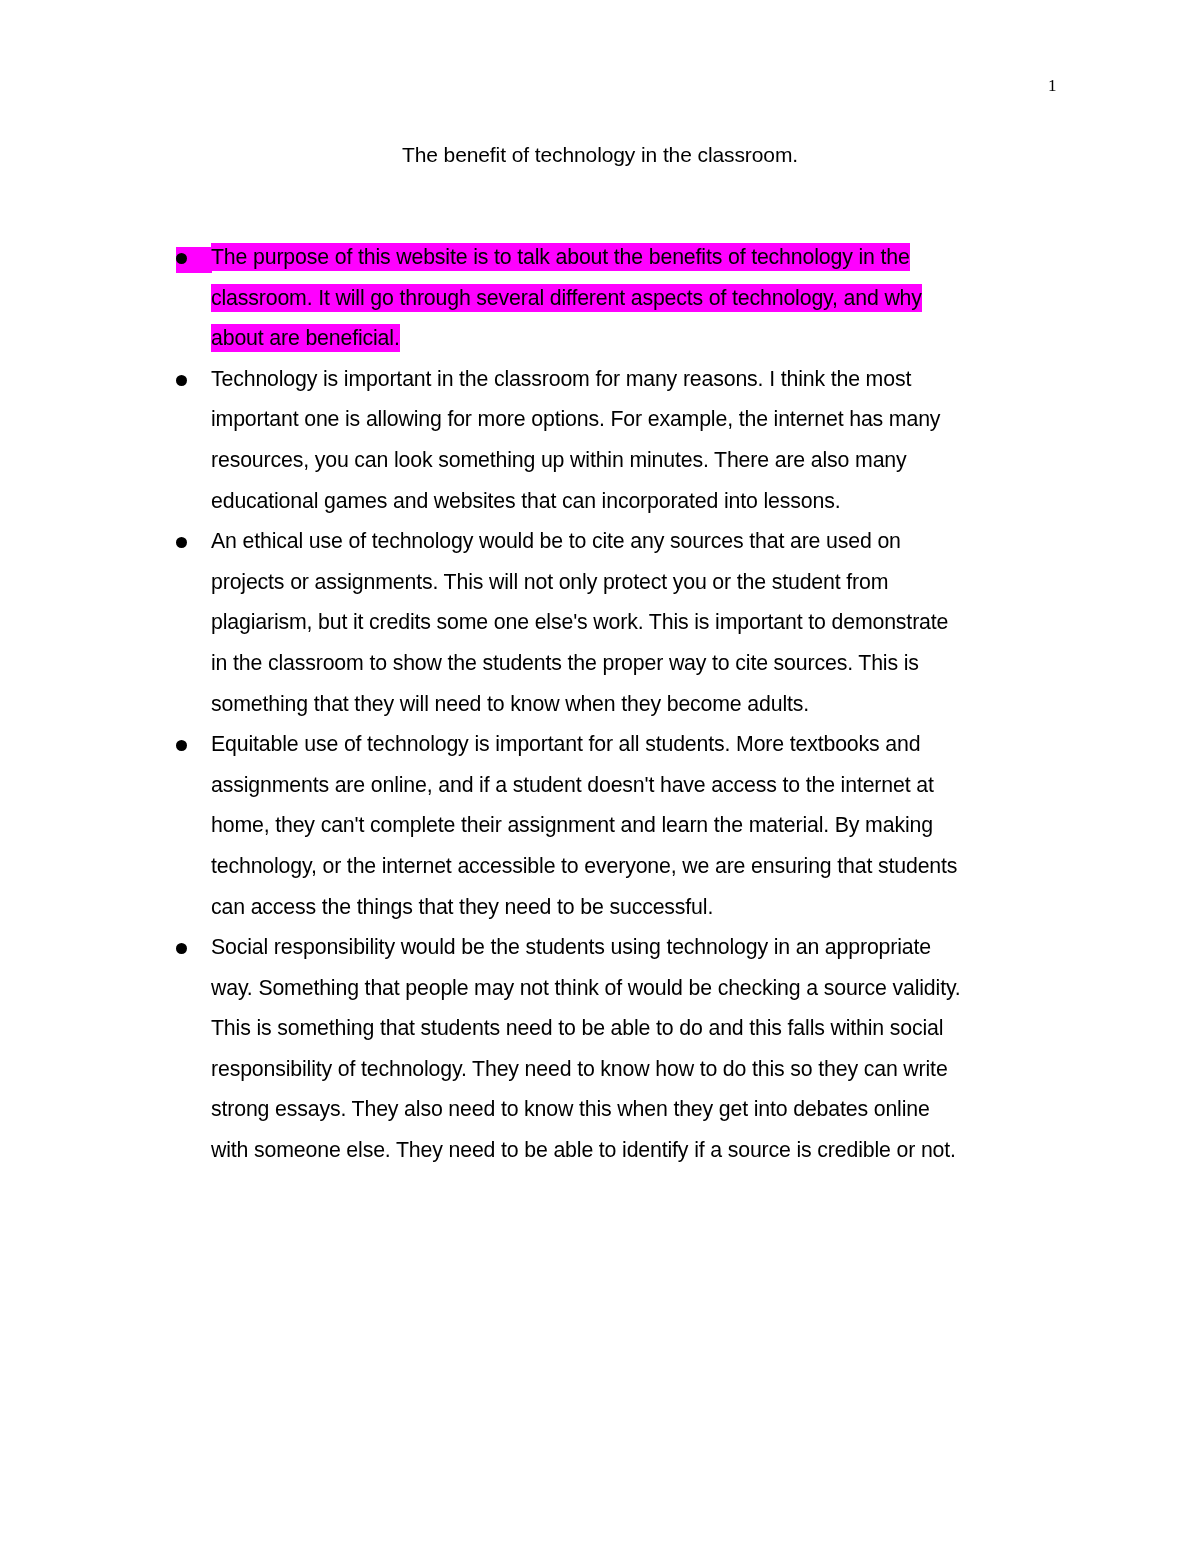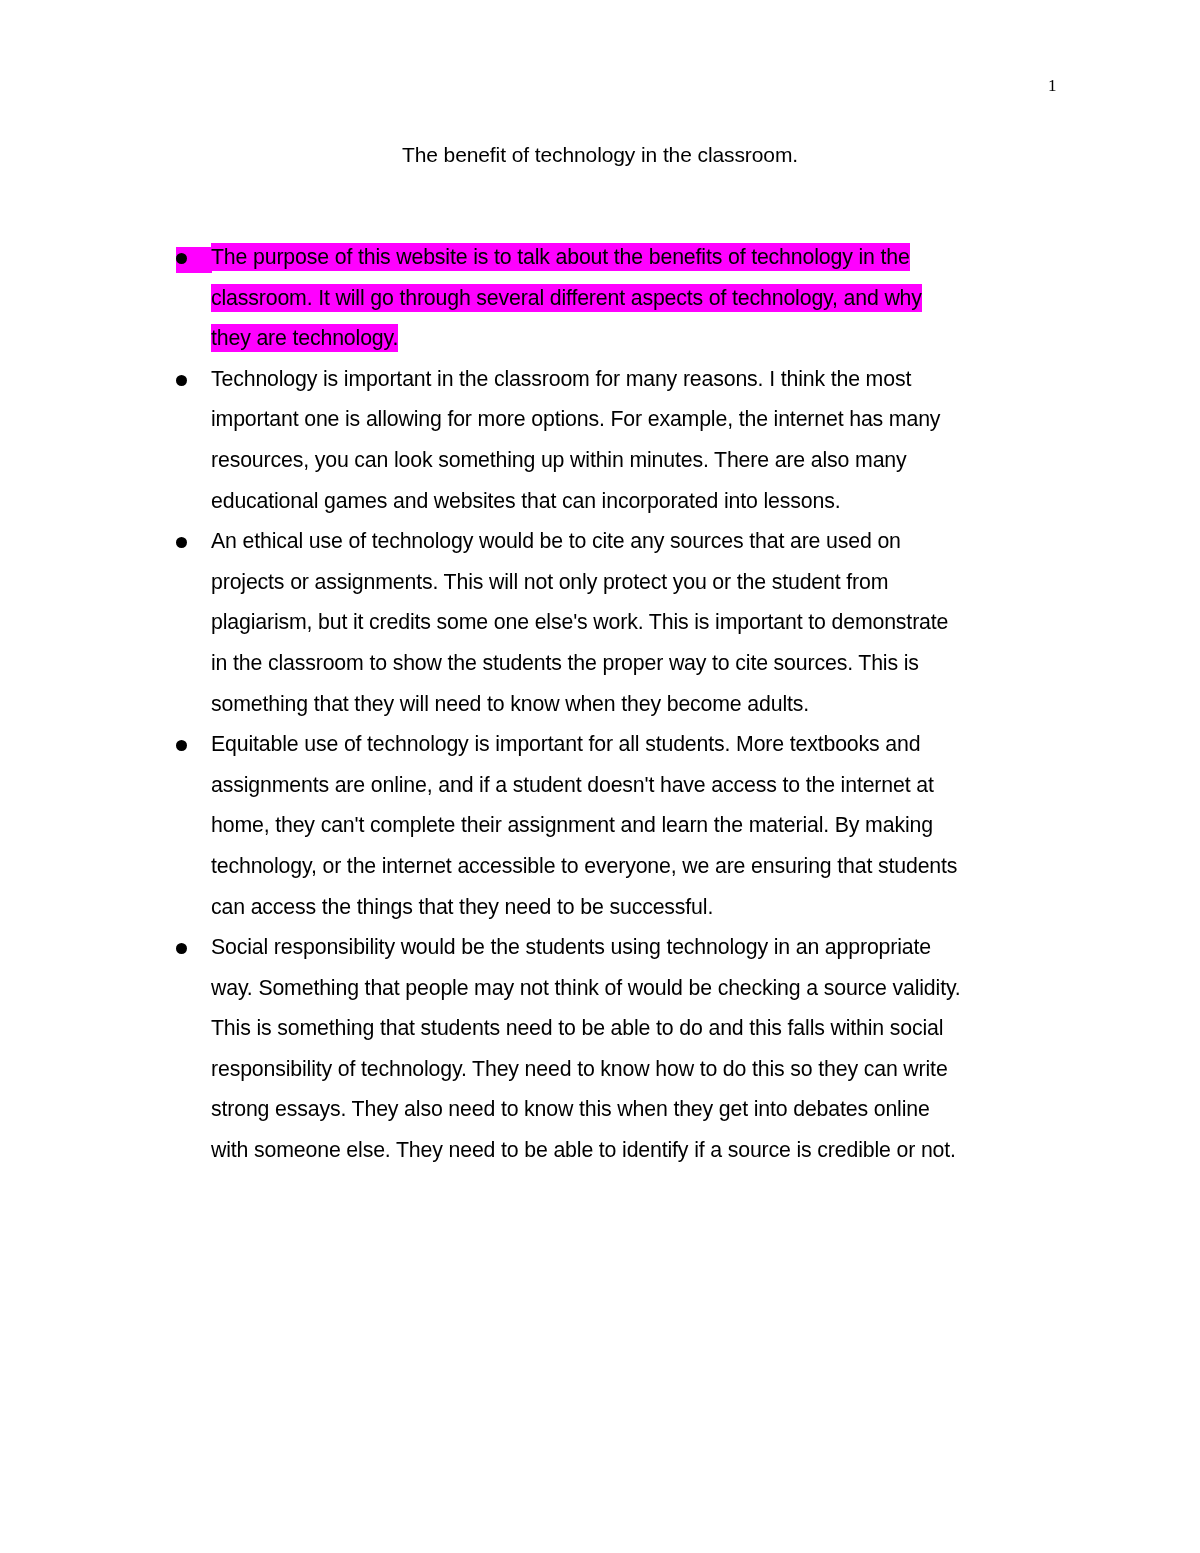--- a/index.html
+++ b/index.html
@@ -18,21 +18,21 @@
 
 <div class="page-num">1</div>
 <div class="title">The benefit of technology in the classroom.</div>
 
 <div class="list">
   <div class="item hl">
     <div class="bulletbox"></div>
     <div class="bullet" style="top:16px"></div>
     <div class="line"><span>The purpose of this website is to talk about the benefits of technology in the</span></div>
     <div class="line"><span>classroom. It will go through several different aspects of technology, and why</span></div>
-    <div class="line"><span>they are technology.</span></div>
+    <div class="line"><span>about are beneficial.</span></div>
   </div>
   <div class="item">
     <div class="bullet" style="top:16px"></div>
     <div class="line">Technology is important in the classroom for many reasons. I think the most</div>
     <div class="line">important one is allowing for more options. For example, the internet has many</div>
     <div class="line">resources, you can look something up within minutes. There are also many</div>
     <div class="line">educational games and websites that can incorporated into lessons.</div>
   </div>
   <div class="item">
     <div class="bullet" style="top:16px"></div>

